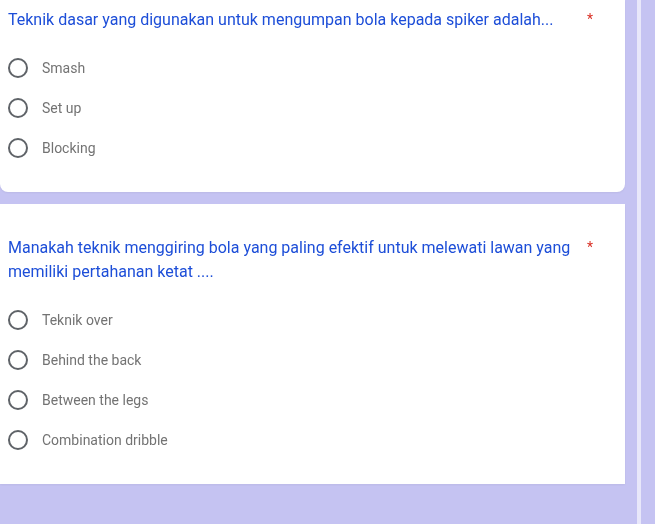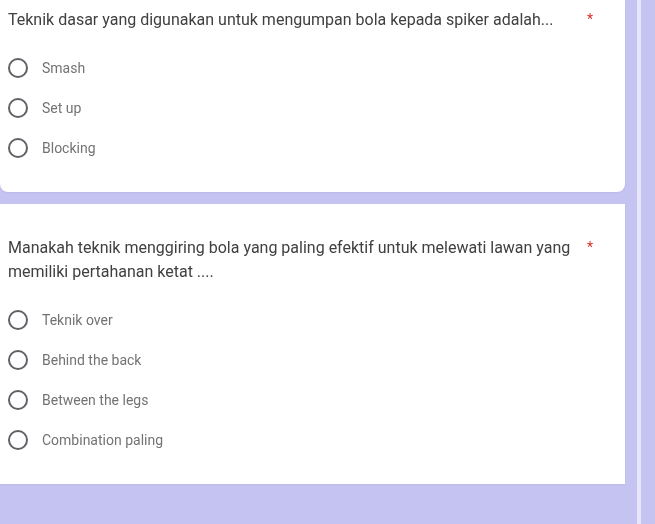--- a/index.html
+++ b/index.html
@@ -37,21 +37,21 @@
     border-radius: 0;
     padding-top: 24px;
   }
   .q-header {
     display: flex;
     align-items: flex-start;
     padding: 8px 8px 16px 8px;
   }
   .q-text {
     font-size: 16px;
-    color: #404040;
+    color: #1d4ed8;
     line-height: 24px;
     flex: 1;
   }
   .q-required {
     color: #d93025;
     margin-left: 10px;
     font-size: 14px;
     line-height: 22px;
   }
   .options {
@@ -116,18 +116,18 @@
       <div class="option">
         <span class="radio"></span>
         <span class="opt-label">Behind the back</span>
       </div>
       <div class="option">
         <span class="radio"></span>
         <span class="opt-label">Between the legs</span>
       </div>
       <div class="option">
         <span class="radio"></span>
-        <span class="opt-label">Combination paling</span>
+        <span class="opt-label">Combination dribble</span>
       </div>
     </div>
   </div>
 
 </div>
 
 </body></html>

